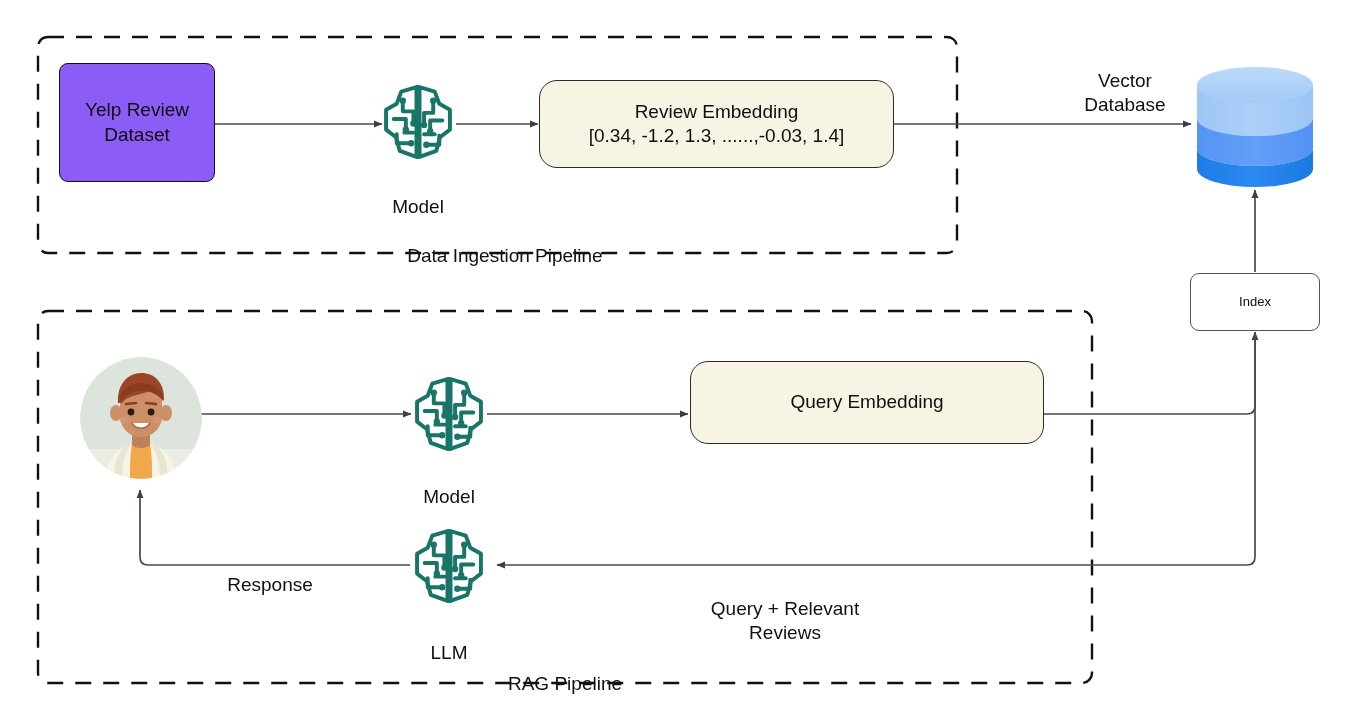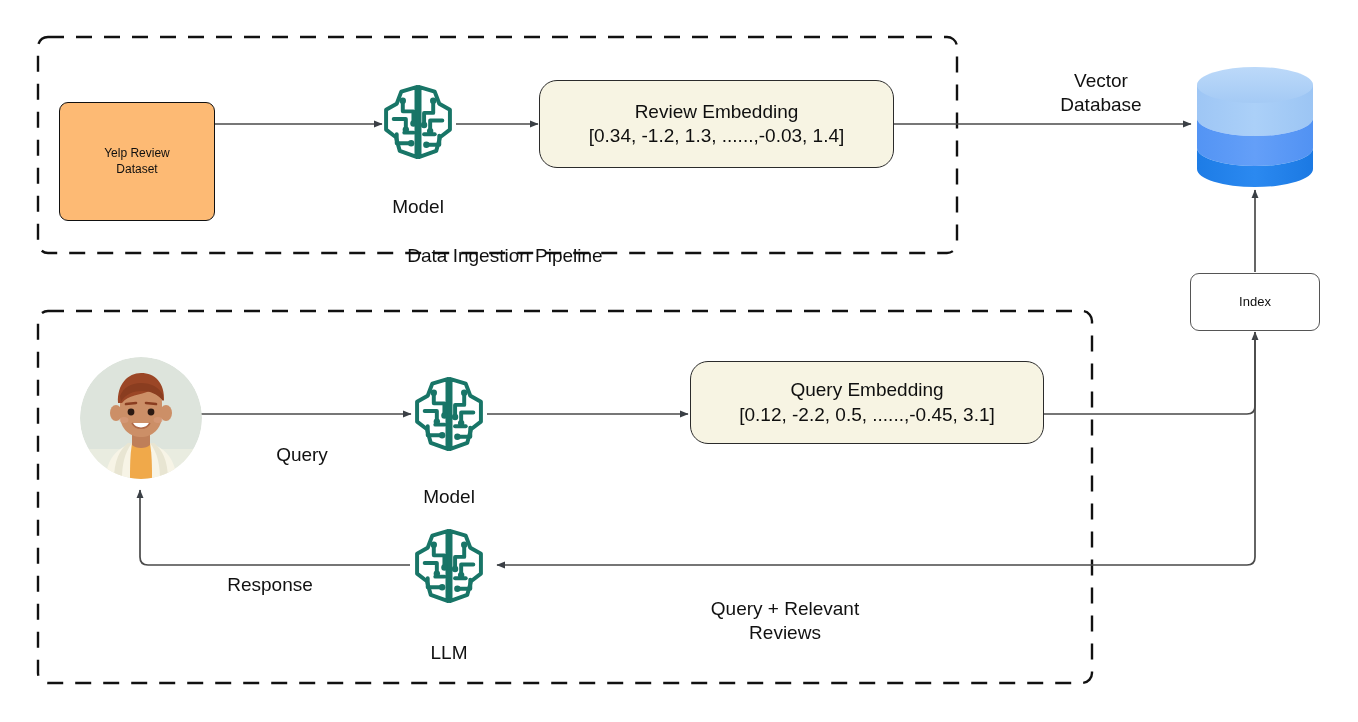--- a/index.html
+++ b/index.html
@@ -2,21 +2,21 @@
 <html><head>
 <meta charset="utf-8">
 <style>
   html,body{margin:0;padding:0;background:#ffffff;}
   body{width:1358px;height:722px;position:relative;overflow:hidden;
        font-family:"Liberation Sans","DejaVu Sans",sans-serif;color:#0f0f0f;}
   #stage{position:absolute;left:0;top:0;width:1358px;height:722px;}
   .svg-layer{position:absolute;left:0;top:0;width:1358px;height:722px;}
   .node{position:absolute;box-sizing:border-box;display:flex;align-items:center;
         justify-content:center;text-align:center;line-height:1.28;}
-  .plain-box{background:#fdba74;border:1.6px solid #111111;border-radius:9px;font-size:12px;margin-top:39px;}
+  .plain-box{background:#8b5cf6;border:1.6px solid #111111;border-radius:9px;font-size:19px;}
   .beige-box{background:#f7f4e3;border:1.6px solid #2b2b2b;border-radius:18px;font-size:19px;}
   .index-box{background:#ffffff;border:1.3px solid #555555;border-radius:9px;font-size:13px;}
   .caption{position:absolute;font-size:19px;color:#111111;text-align:center;
            white-space:pre-line;line-height:1.3;}
   .edge-label{position:absolute;font-size:19px;color:#111111;text-align:center;
               white-space:pre-line;line-height:1.3;}
   .icon-wrap{position:absolute;}
   .avatar{position:absolute;border-radius:50%;overflow:hidden;}
 </style>
 </head>
@@ -208,52 +208,51 @@
 Dataset</span>
   </div>
 
   <div class="node beige-box" style="left:539px;top:80px;width:355px;height:88px;flex-direction:column;">
     <span>Review Embedding</span>
     <span>[0.34, -1.2, 1.3, ......,-0.03, 1.4]</span>
   </div>
 
   <div class="node beige-box" style="left:690px;top:361px;width:354px;height:83px;flex-direction:column;">
     <span>Query Embedding</span>
-    <span>[0.12, -2.2, 0.5, ......,-0.45, 3.1]</span>
   </div>
 
   <div class="node index-box" style="left:1190px;top:273px;width:130px;height:58px;">
     <span>Index</span>
   </div>
 
-  <div class="caption" style="left:1028px;top:44px;width:146px;text-align:center;">
+  <div class="caption" style="left:1052px;top:44px;width:146px;text-align:center;">
     <span style="white-space:pre-line;">Vector
 Database</span>
   </div>
 
   <div class="caption" style="left:358px;top:170px;width:120px;">
     <span>Model</span>
   </div>
 
   <div class="caption" style="left:389px;top:460px;width:120px;">
     <span>Model</span>
   </div>
 
   <div class="caption" style="left:330px;top:219px;width:350px;">
     <span>Data Ingestion Pipeline</span>
   </div>
 
   <div class="caption" style="left:389px;top:616px;width:120px;">
     <span>LLM</span>
   </div>
 
-
-  <div class="edge-label" style="left:222px;top:418px;width:160px;">
-    <span>Query</span>
-  </div>
+  <div class="caption" style="left:420px;top:647px;width:290px;">
+    <span>RAG Pipeline</span>
+  </div>
+
 
   <div class="edge-label" style="left:640px;top:572px;width:290px;">
     <span style="white-space:pre-line;">Query + Relevant
 Reviews</span>
   </div>
 
   <div class="edge-label" style="left:180px;top:548px;width:180px;">
     <span>Response</span>
   </div>
 

